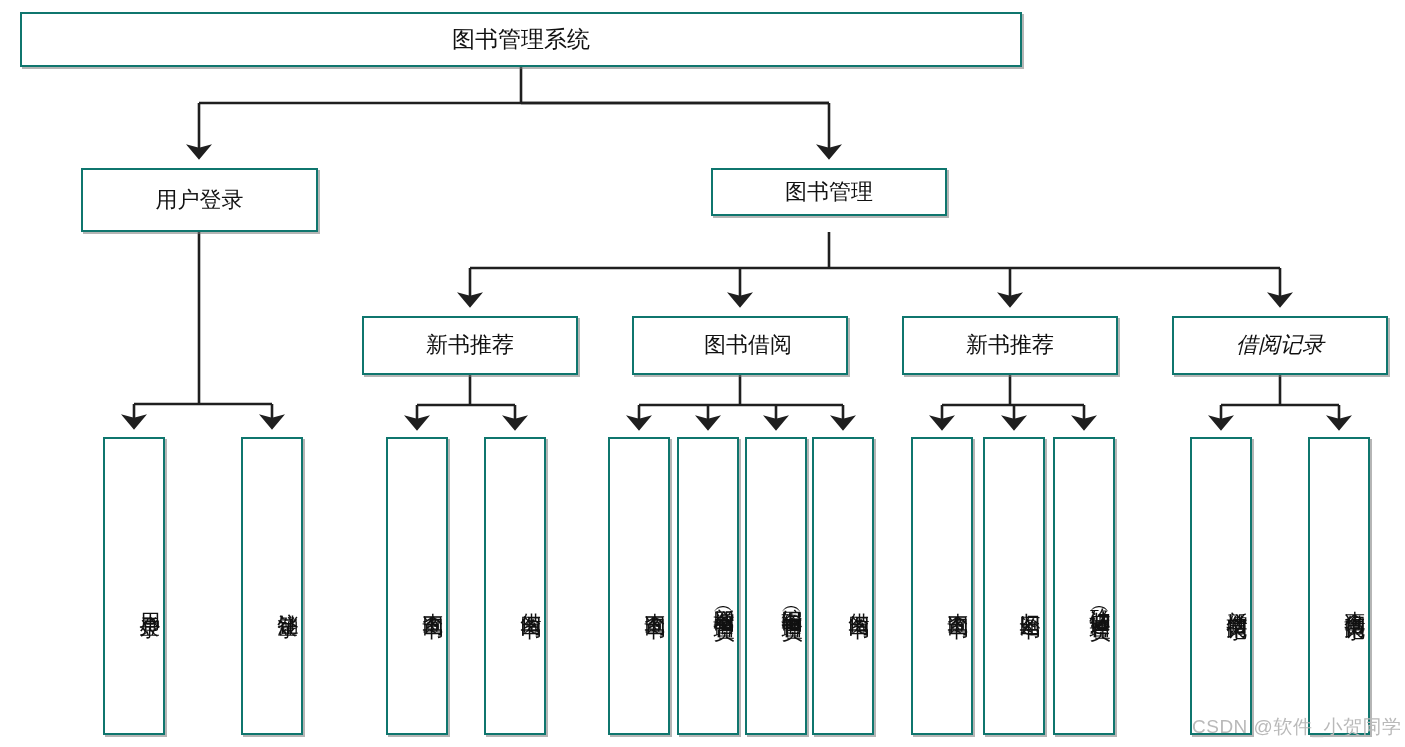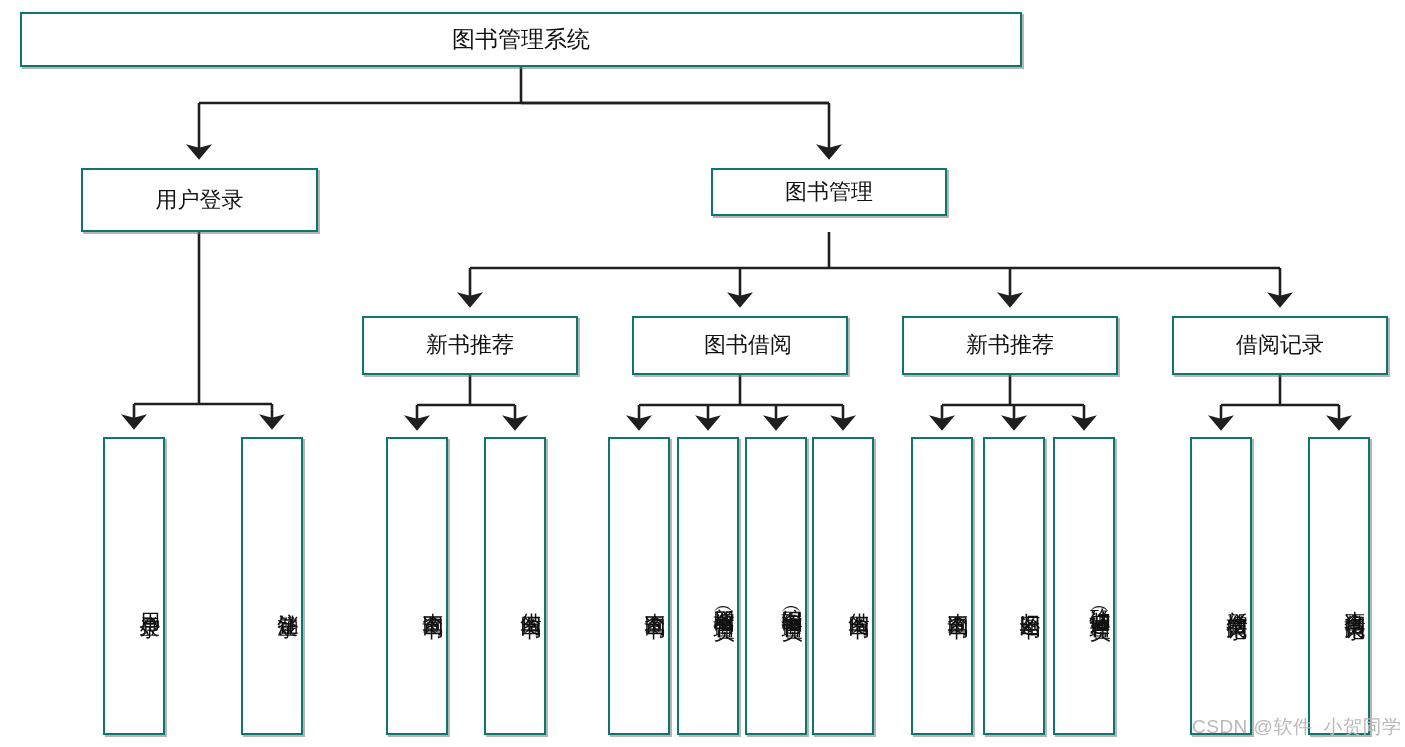--- a/index.html
+++ b/index.html
@@ -134,21 +134,21 @@
   <div class="node root" id="node-root" style="left: 20px; top: 12px; width: 1002px; height: 55px;">图书管理系统</div>
 
   <div id="level2-layer">
       <div class="node level2" style="left: 81px; top: 168px; width: 237px; height: 64px;">用户登录</div>
       <div class="node level2" style="left: 711px; top: 168px; width: 236px; height: 48px;">图书管理</div>
     </div>
   <div id="level3-layer">
       <div class="node level3" style="left: 362px; top: 316px; width: 216px; height: 59px;">新书推荐</div>
       <div class="node level3" style="left: 632px; top: 316px; width: 216px; height: 59px; padding-left: 16px;">图书借阅</div>
       <div class="node level3" style="left: 902px; top: 316px; width: 216px; height: 59px;">新书推荐</div>
-      <div class="node level3" style="left: 1172px; top: 316px; width: 216px; height: 59px;">借阅记录</div>
+      <div class="node level3" style="left: 1172px; top: 316px; width: 216px; height: 59px; font-style: italic;">借阅记录</div>
     </div>
   <div id="leaf-layer">
       <div class="node leaf" style="left: 103px; top: 437px; width: 62px; height: 298px;">
         <span class="leaf-text">用户登录</span>
       </div>
       <div class="node leaf" style="left: 241px; top: 437px; width: 62px; height: 298px;">
         <span class="leaf-text">注销登录</span>
       </div>
       <div class="node leaf" style="left: 386px; top: 437px; width: 62px; height: 298px;">
         <span class="leaf-text">查询图书</span>

